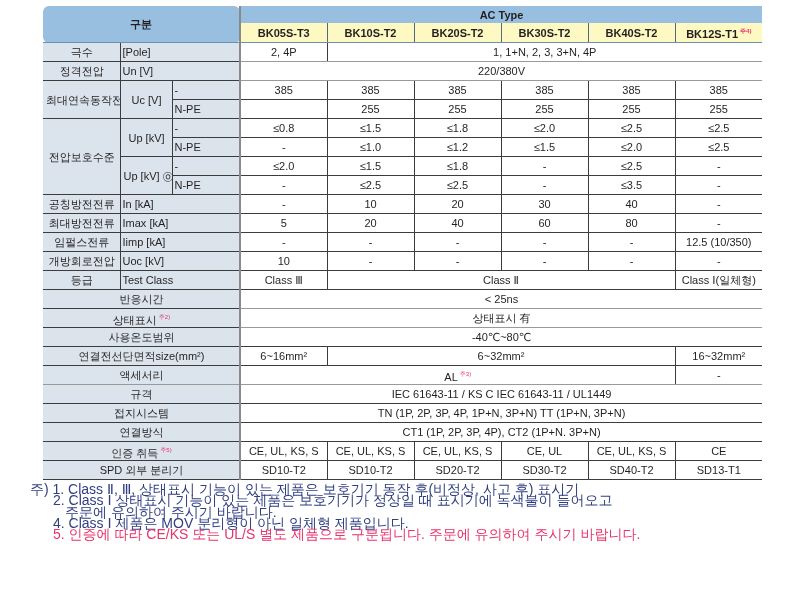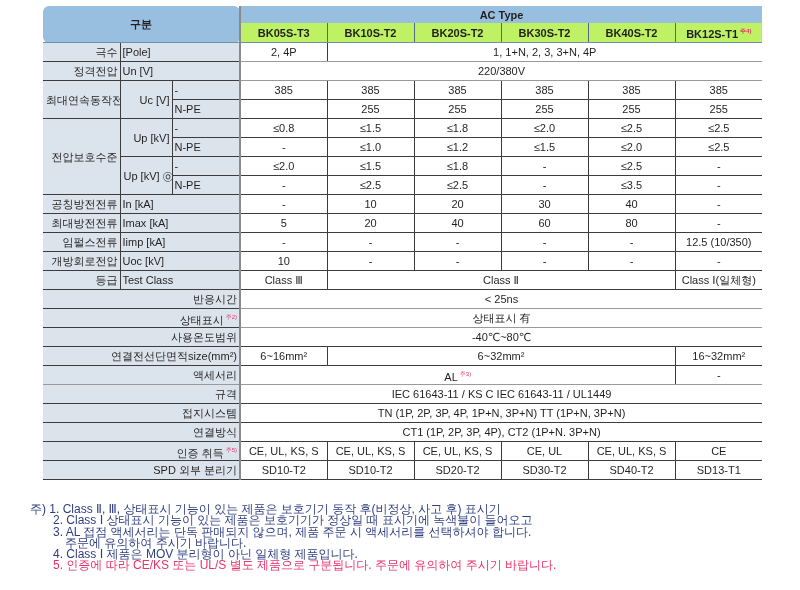--- a/index.html
+++ b/index.html
@@ -3,32 +3,32 @@
 <meta charset="utf-8">
 <style>
   html, body { margin: 0; padding: 0; background: #ffffff; }
   body { width: 800px; height: 590px; position: relative; overflow: hidden;
          font-family: "Liberation Sans", "DejaVu Sans", sans-serif; color: #231f20; }
   table.spec { position: absolute; left: 43px; top: 6px; width: 719px;
                border-collapse: collapse; table-layout: fixed; font-size: 11px; }
   table.spec td { height: 18px; padding: 0 2px; text-align: center; vertical-align: middle;
                   border-bottom: 1px solid #3c3c3c; white-space: nowrap; overflow: hidden;
                   line-height: 12px; }
-  table.spec td.lbl { background: #dbe4ed; text-align: right; padding-left: 3px; }
+  table.spec td.lbl { background: #dbe4ed; text-align: center; padding-left: 3px; }
   table.spec td.lbl-c { background: #dbe4ed; text-align: left; }
   table.spec td.vl { border-right: 1px solid #3c3c3c; }
   table.spec td.thick-r { border-right: 2px solid #8a8a8a; }
   table.spec td.data { background: #ffffff; }
   table.spec td.dv { border-left: 1px solid #3c3c3c; }
   table.spec tr.hdr1 td { background: #98bfe0; height: 17px; border-bottom: none; font-weight: bold; }
-  table.spec tr.hdr2 td { background: #bef264; height: 19px; font-weight: bold; border-bottom: 1px solid #6f8fae; }
+  table.spec tr.hdr2 td { background: #fef9c3; height: 19px; font-weight: bold; border-bottom: 1px solid #6f8fae; }
   table.spec tr.hdr2 td.mdl { border-left: 1px solid #4e6a84; }
   table.spec td.gray-b { border-bottom: 1px solid #9a9a9a; }
   .note-ref { color: #e8336b; font-size: 6px; vertical-align: super; margin-left: 2px; }
-  .notes { position: absolute; left: 30px; top: 504px; width: 740px; font-size: 12px; line-height: 11.3px; color: #2f3e80; }
+  .notes { position: absolute; left: 30px; top: 484px; width: 740px; font-size: 14px; line-height: 11.3px; color: #2f3e80; }
   .notes .n { white-space: nowrap; }
   .notes .ind { padding-left: 23px; }
   .notes .ind2 { padding-left: 35px; }
   .notes .red { color: #e8336b; }
 </style>
 </head>
 <body>
 
 <table class="spec">
   <colgroup>
@@ -246,17 +246,16 @@
     <td class="data vl">SD30-T2</td>
     <td class="data vl">SD40-T2</td>
     <td class="data">SD13-T1</td>
   </tr>
 </tbody>
   </table>
 
 <div class="notes">
   <div class="n">주) 1. Class Ⅱ, Ⅲ, 상태표시 기능이 있는 제품은 보호기기 동작 후(비정상, 사고 후) 표시기</div>
   <div class="n ind">2. Class Ⅰ 상태표시 기능이 있는 제품은 보호기기가 정상일 때 표시기에 녹색불이 들어오고</div>
-  <div class="n ind">3. AL 접점 액세서리는 단독 판매되지 않으며, 제품 주문 시 액세서리를 선택하셔야 합니다.</div>
   <div class="n ind2">주문에 유의하여 주시기 바랍니다.</div>
   <div class="n ind">4. Class Ⅰ 제품은 MOV 분리형이 아닌 일체형 제품입니다.</div>
   <div class="n ind red">5. 인증에 따라 CE/KS 또는 UL/S 별도 제품으로 구분됩니다. 주문에 유의하여 주시기 바랍니다.</div>
 </div>
 
 </body></html>

